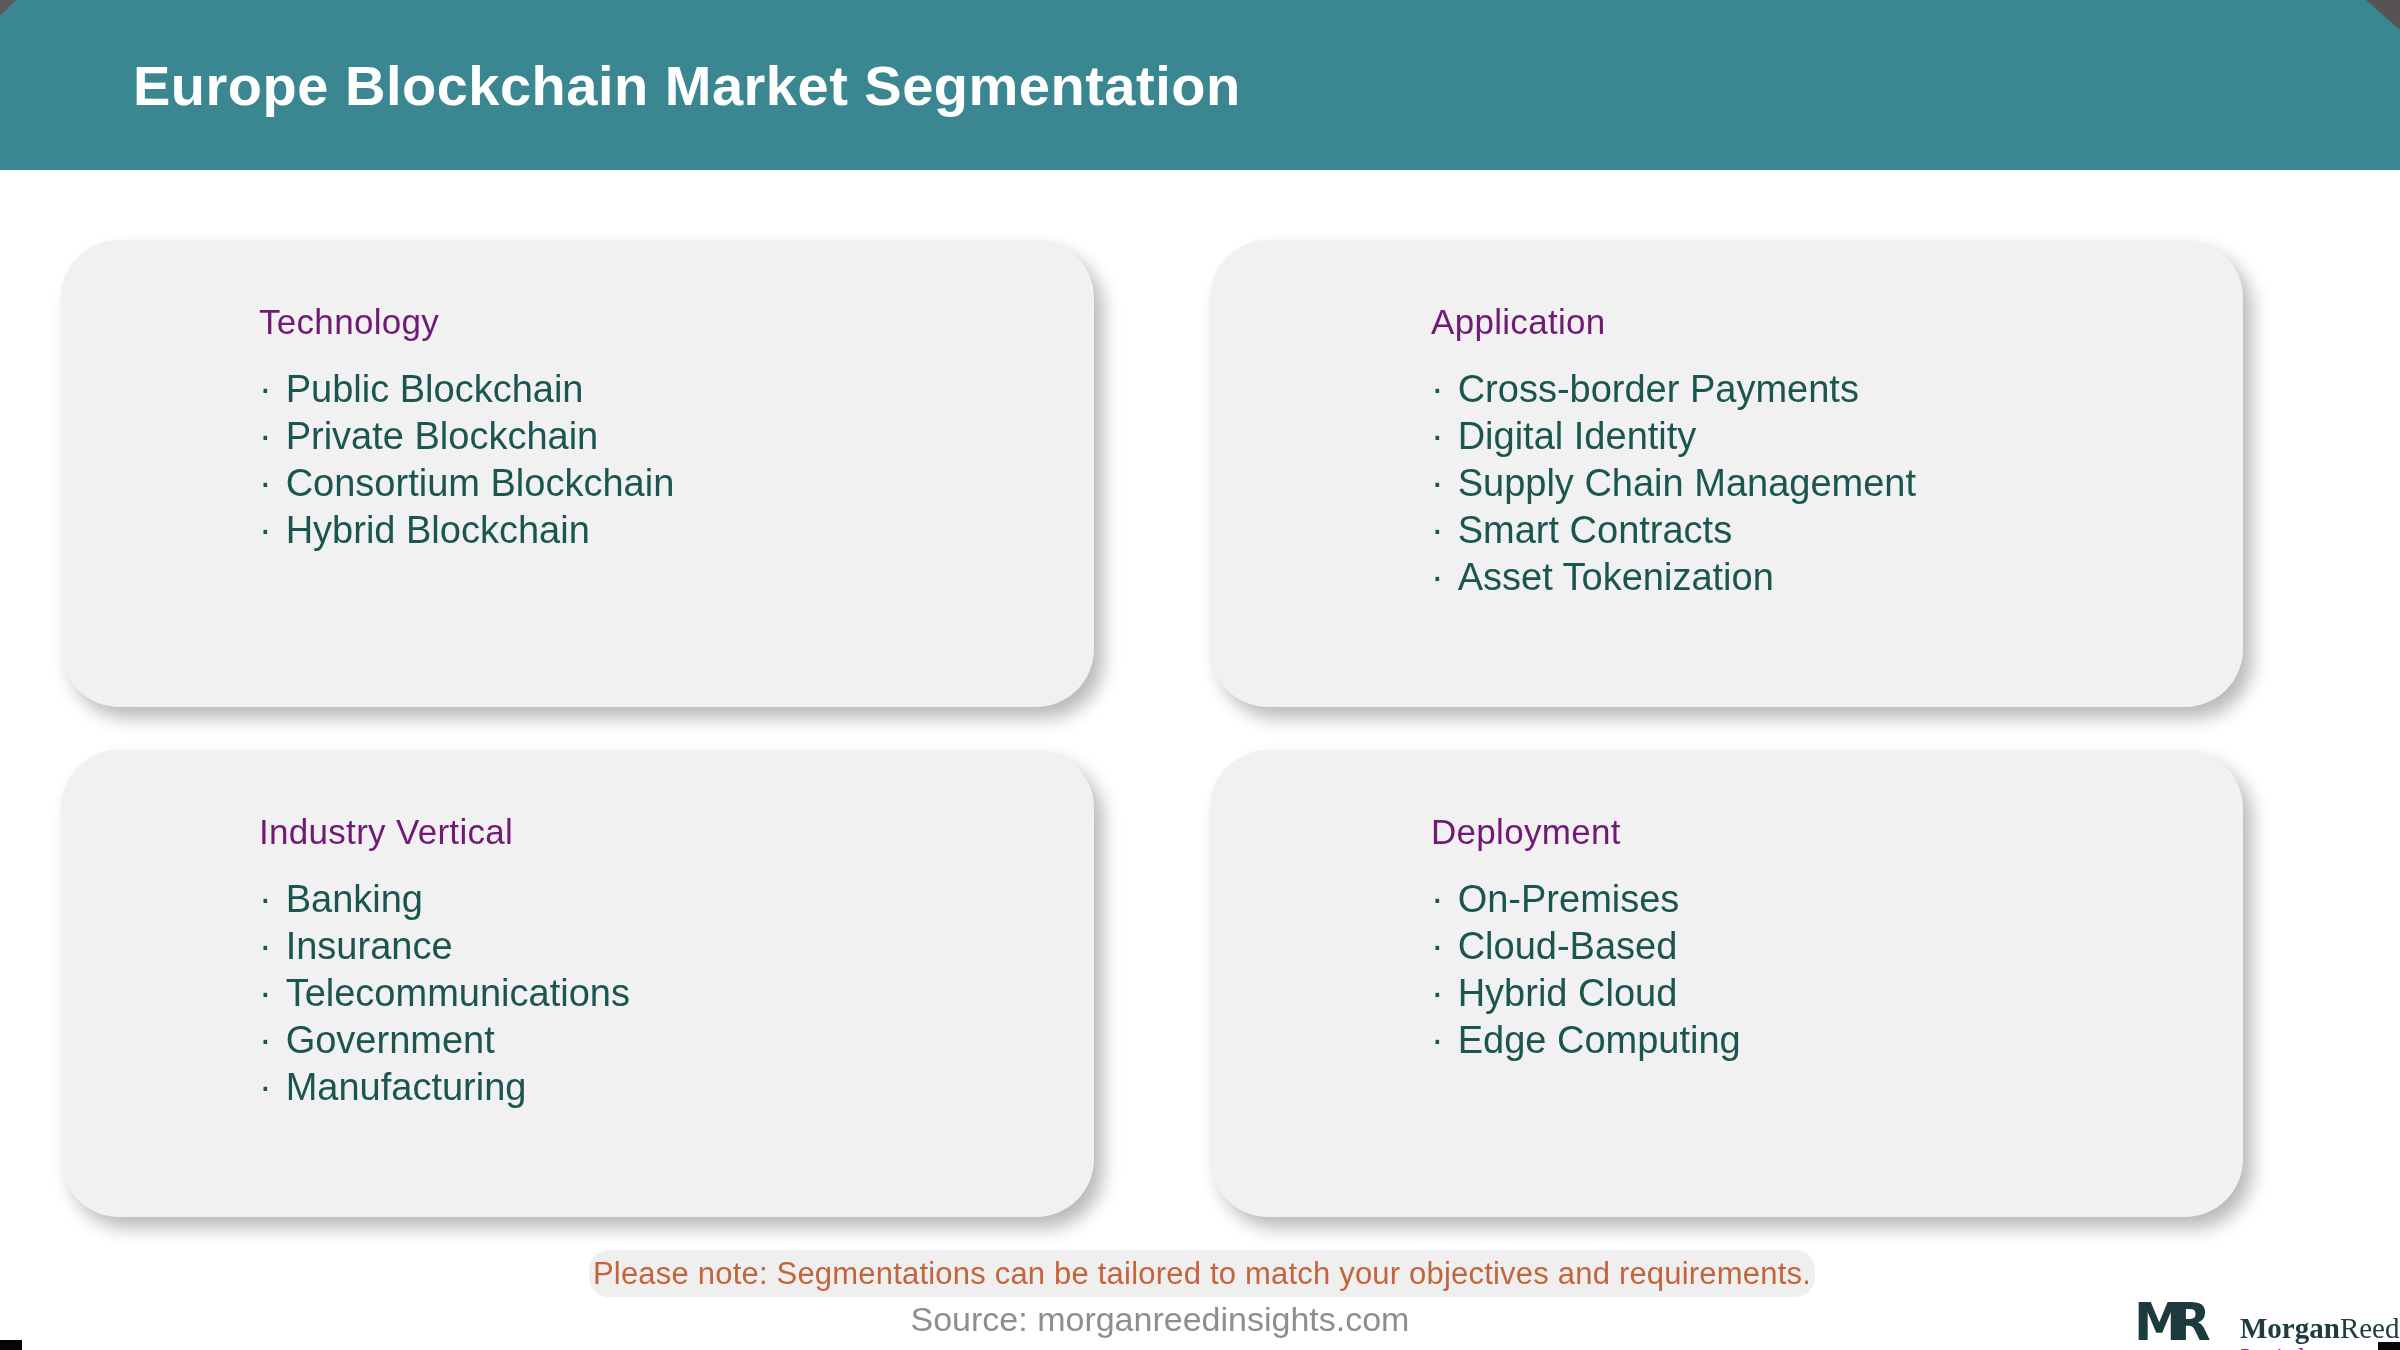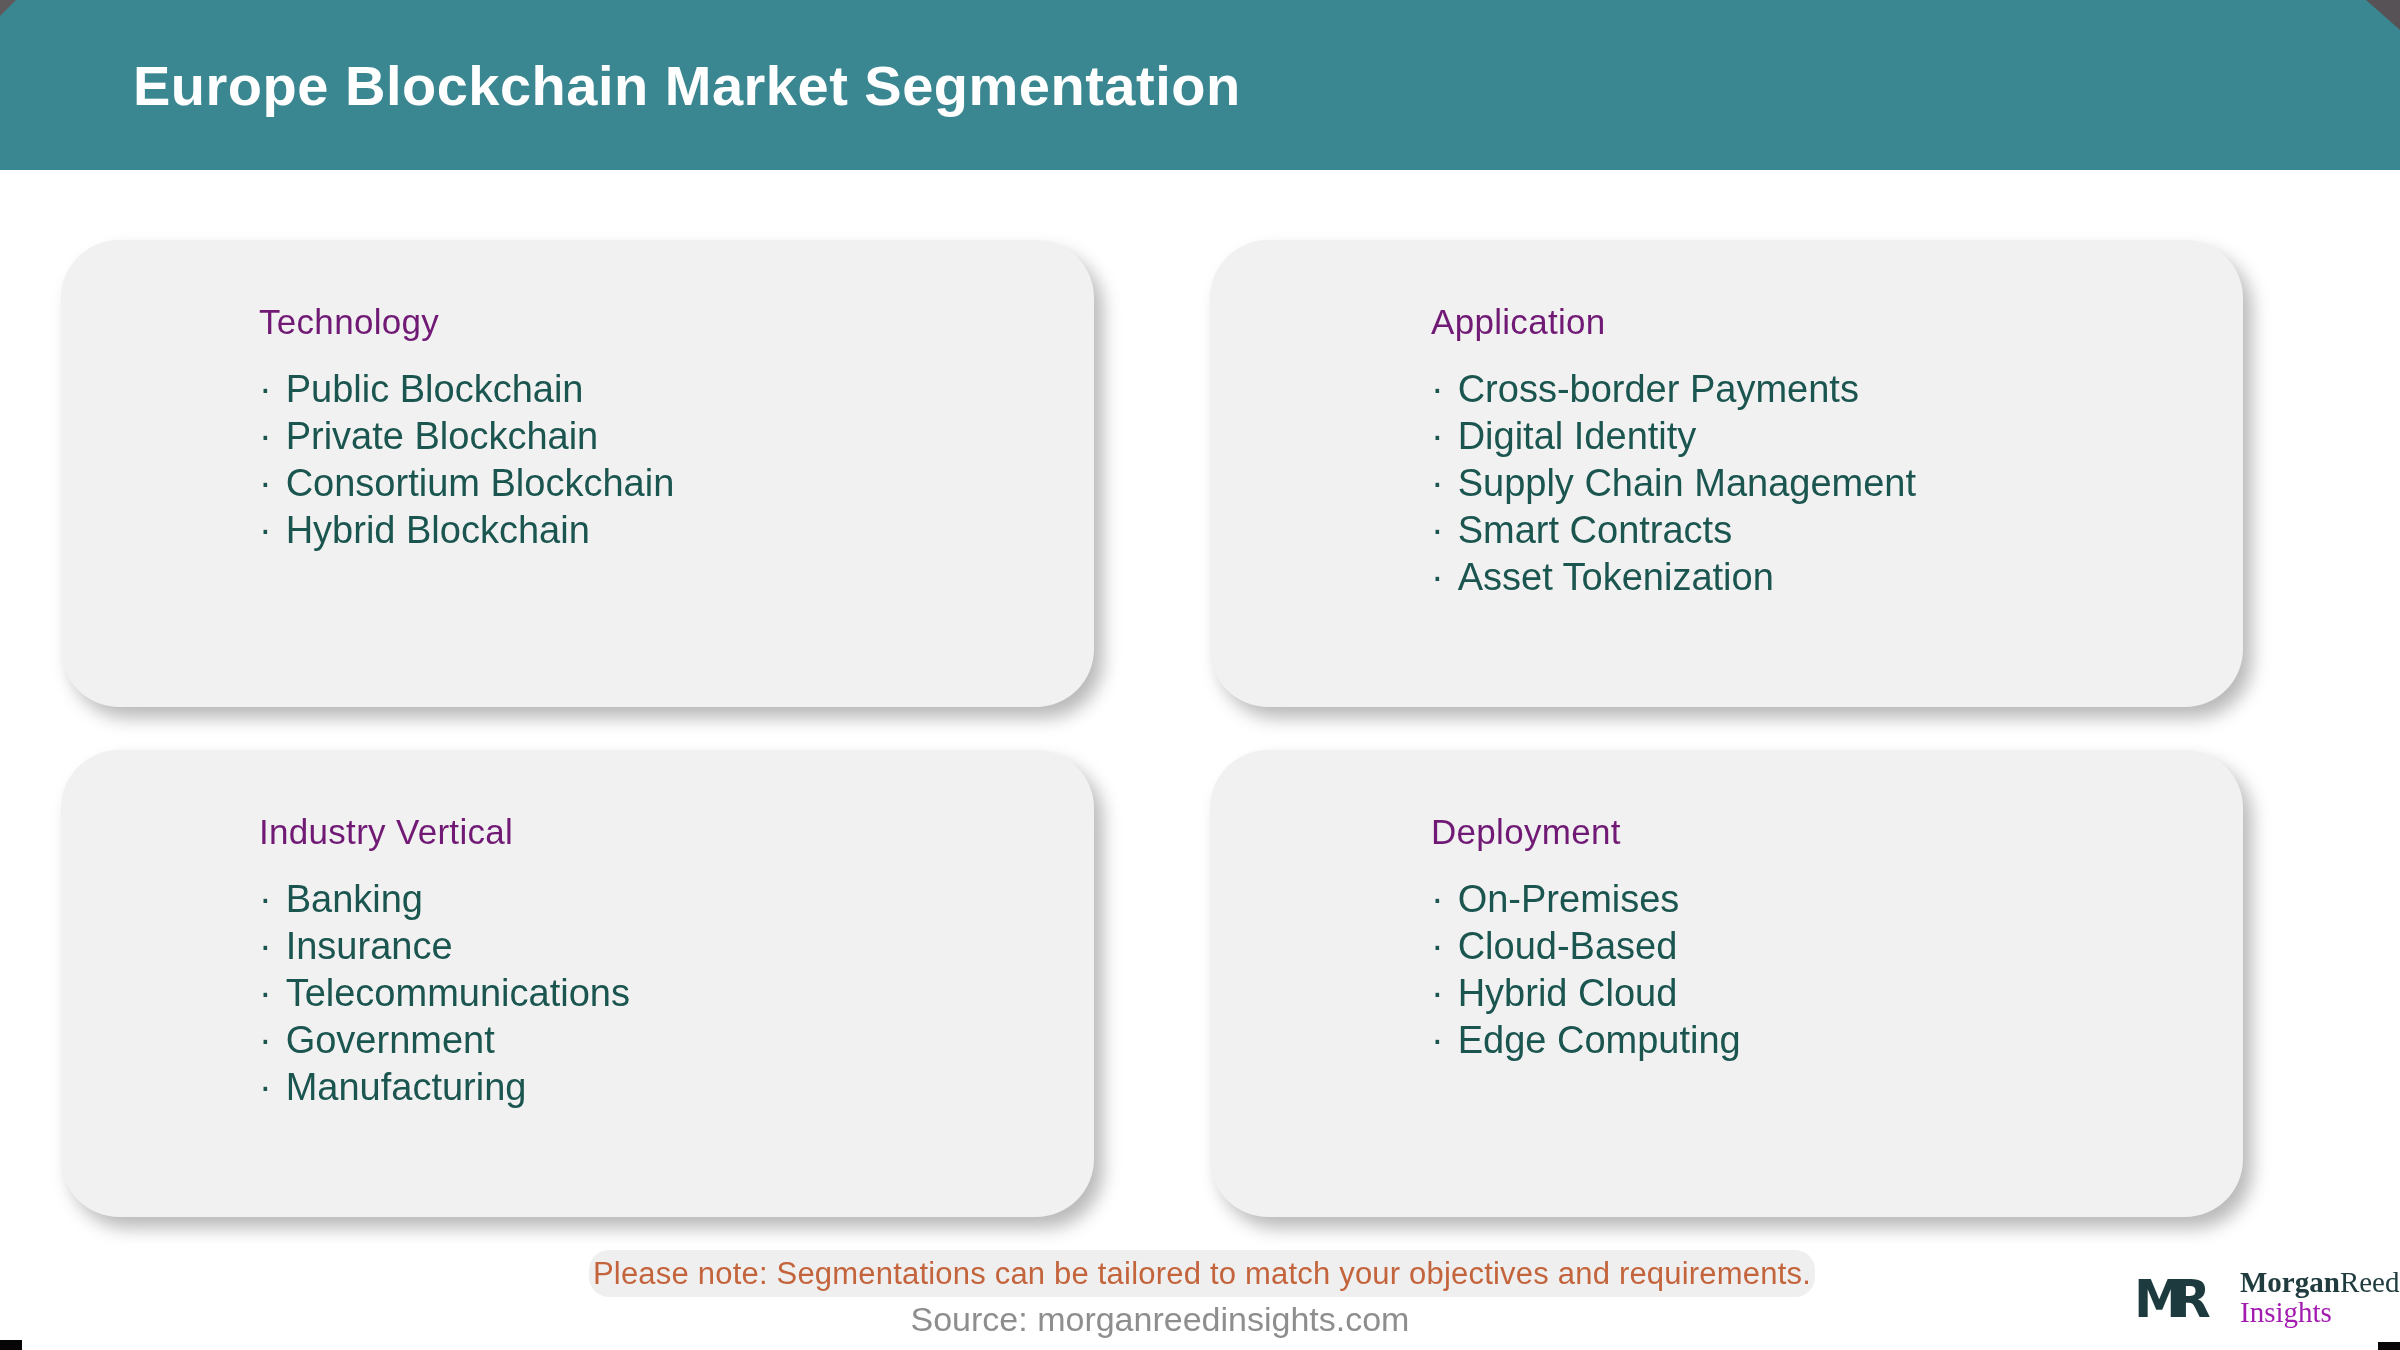--- a/index.html
+++ b/index.html
@@ -66,21 +66,21 @@
     text-align:center; font-size:34px; color:#8E8E8E;
   }
 
   
   .logo {
     position:absolute; left:2136px; top:1268px;
     display:flex; align-items:center; gap:26px;
   }
   .logo svg { display:block; }
   .logo .words { font-family:"Liberation Serif", serif; line-height:1.02; }
-  .logo .name { font-size:29px; color:#203C3F; }
+  .logo .name { font-size:29px; color:#203C3F;margin-top:46px; }
   .logo .name b { font-weight:bold; }
   .logo .tagline { font-size:29px; color:#a21caf; }
 
   
   .corner-tl {
     position:absolute; left:0; top:0; width:0; height:0;
     border-top:16px solid #5E5A5C; border-right:16px solid transparent;
   }
   .corner-tr {
     position:absolute; right:0; top:0; width:0; height:0;

